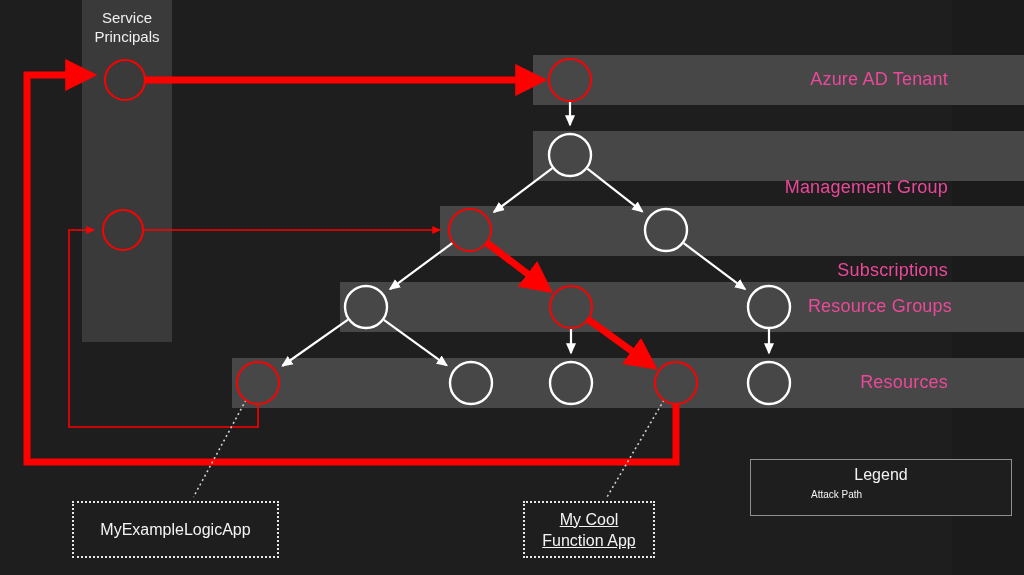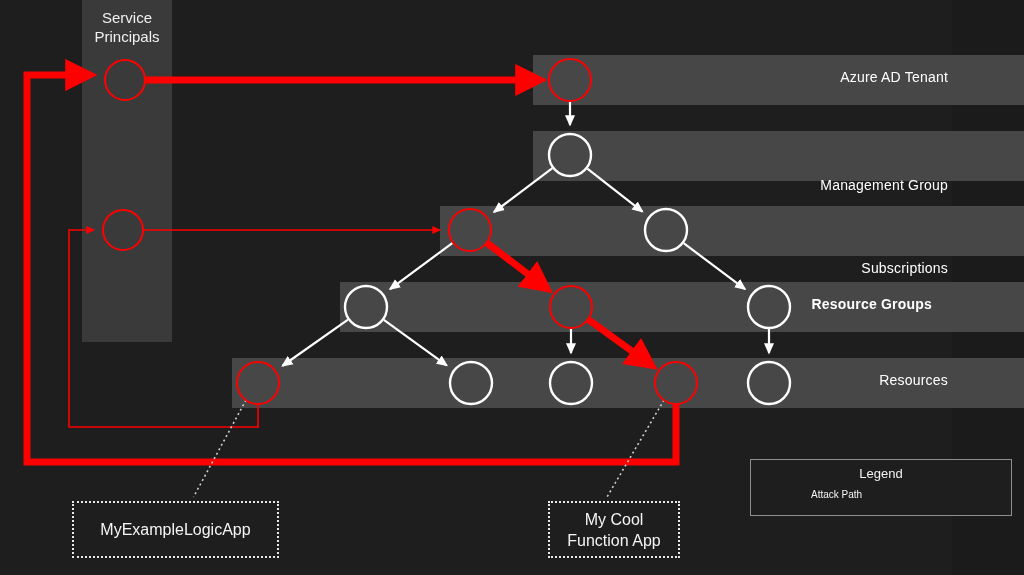--- a/index.html
+++ b/index.html
@@ -1,30 +1,30 @@
 <!DOCTYPE html>
 <html><head>
 <meta charset="utf-8">
 <style>
   html,body{margin:0;padding:0;background:#1b1b1b;}
   body{width:1024px;height:575px;overflow:hidden;
        font-family:"Liberation Sans","DejaVu Sans",sans-serif;}
   #stage{position:relative;width:952px;height:575px;background:#1e1e1e;}
   #svgroot{position:absolute;left:0;top:0;width:1024px;height:575px;}
-  .rowlabel{position:absolute;color:#ffffff;font-size:14px;letter-spacing:.2px;
+  .rowlabel{position:absolute;color:#ec4899;font-size:18px;letter-spacing:.2px;
             white-space:nowrap;text-align:left;}
   .spcaption{position:absolute;color:#f0f0f0;font-size:15px;line-height:19px;
              text-align:center;width:110px;left:72px;top:8px;}
   .callout{position:absolute;border:2px dotted #e8e8e8;background:#1e1e1e;
            color:#f4f4f4;font-size:16px;line-height:21px;text-align:center;
            display:flex;align-items:center;justify-content:center;}
   .legendbox{position:absolute;left:750px;top:459px;width:260px;height:55px;
              border:1px solid #8f8f8f;background:#1e1e1e;}
   .legendtitle{position:absolute;width:100%;top:6px;text-align:center;
-               color:#f2f2f2;font-size:13px;}
+               color:#f2f2f2;font-size:16px;}
   .legenditem{position:absolute;left:60px;top:29px;color:#f4f4f4;font-size:10px;}
 </style>
 </head>
 <body>
 
 <div id="stage">
   <svg id="svgroot" viewBox="0 0 1024 575" xmlns="http://www.w3.org/2000/svg">
     <defs>
       <marker id="arrow-white" viewBox="0 0 10 10" refX="8.6" refY="5" markerWidth="5.2" markerHeight="5.2" orient="auto-start-reverse">
         <path d="M0,0.6 L10,5 L0,9.4 z" fill="#ffffff"></path>
@@ -87,28 +87,28 @@
         <line x1="763" y1="508" x2="800" y2="508" stroke="#ff0000" stroke-width="2" marker-end="url(#arrow-red-thin)"></line>
       </g>
   </svg>
 
   <div class="spcaption">Service Principals</div>
 
   <div id="rowlabels">
       <div class="rowlabel" style="right: 4px; top: 69px;">Azure AD Tenant</div>
       <div class="rowlabel" style="right: 4px; top: 145px; margin-top: 32px;">Management Group</div>
       <div class="rowlabel" style="right: 4px; top: 220px; margin-top: 40px;">Subscriptions</div>
-      <div class="rowlabel" style="right: 20px; top: 296px; font-weight: bold;">Resource Groups</div>
+      <div class="rowlabel" style="right: 0; top: 296px;">Resource Groups</div>
       <div class="rowlabel" style="right: 4px; top: 372px;">Resources</div>
     </div>
   <div id="callouts">
       <div class="callout" style="left: 72px; top: 501px; width: 203px; height: 53px;">
         <span>MyExampleLogicApp</span>
       </div>
-      <div class="callout" style="left: 548px; top: 501px; width: 128px; height: 53px;">
+      <div class="callout" style="left: 523px; top: 501px; width: 128px; height: 53px; text-decoration: underline;">
         <span>My Cool<br>Function App</span>
       </div>
     </div>
 
   <div class="legendbox">
     <div class="legendtitle">Legend</div>
     <div class="legenditem">Attack Path</div>
   </div>
 </div>
 

